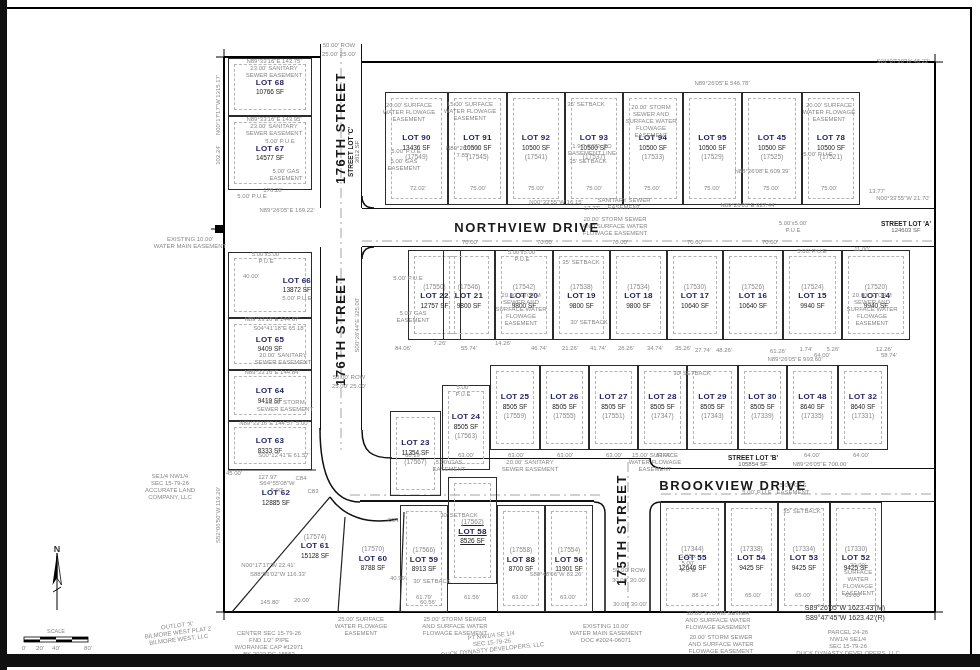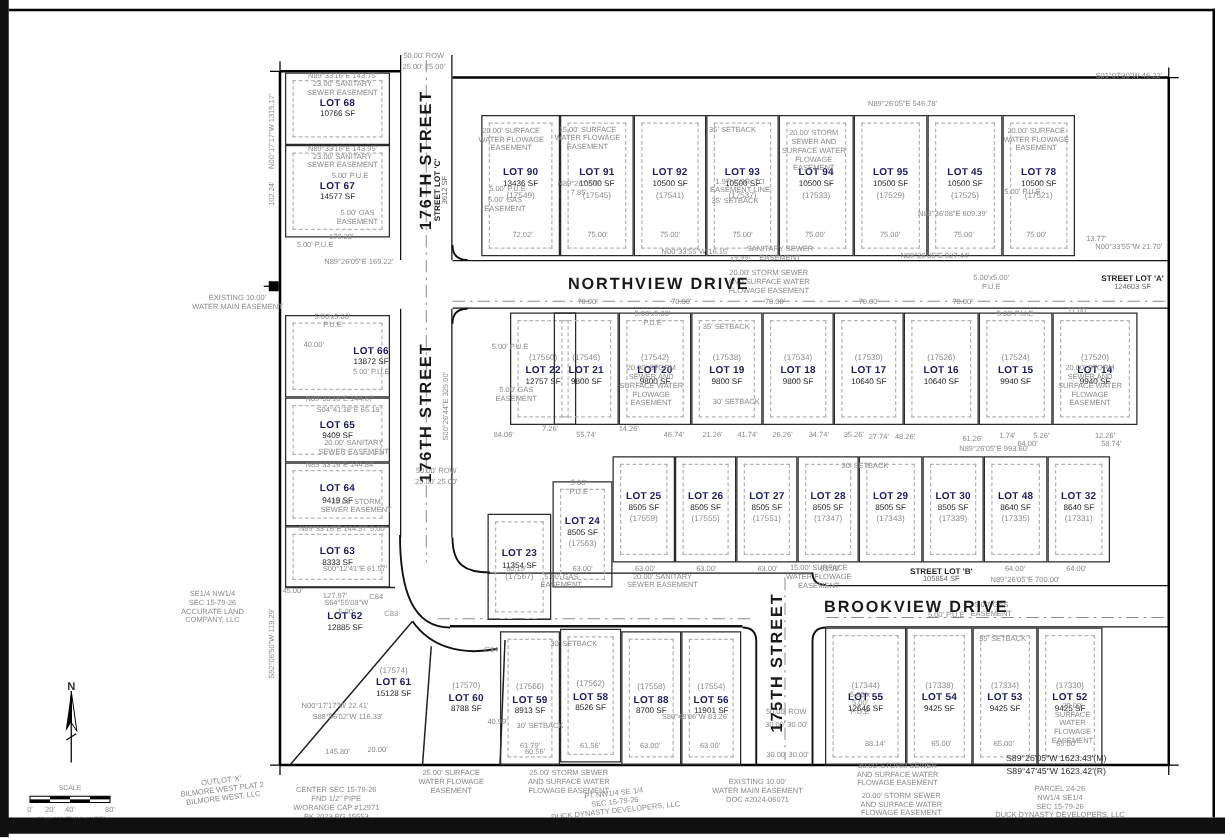--- a/index.html
+++ b/index.html
@@ -152,21 +152,21 @@
         <div class="pc">(17570)</div>
         <div class="nm">LOT 60</div>
         <div class="sf">8788 SF</div>
       </div>
       <div class="lot bordered" style="left: 400px; top: 505px; width: 48px; height: 107px;">
         <div class="inner-dash"></div>
         <div class="pc">(17566)</div>
         <div class="nm">LOT 59</div>
         <div class="sf">8913 SF</div>
       </div>
-      <div class="lot bordered" style="left: 448px; top: 503px; width: 49px; height: 107px;">
+      <div class="lot bordered" style="left: 448px; top: 477px; width: 49px; height: 107px; text-decoration: underline;">
         <div class="inner-dash"></div>
         <div class="pc">(17562)</div>
         <div class="nm">LOT 58</div>
         <div class="sf">8526 SF</div>
       </div>
       <div class="lot bordered" style="left: 497px; top: 505px; width: 48px; height: 107px;">
         <div class="inner-dash"></div>
         <div class="pc">(17558)</div>
         <div class="nm">LOT 88</div>
         <div class="sf">8700 SF</div>

